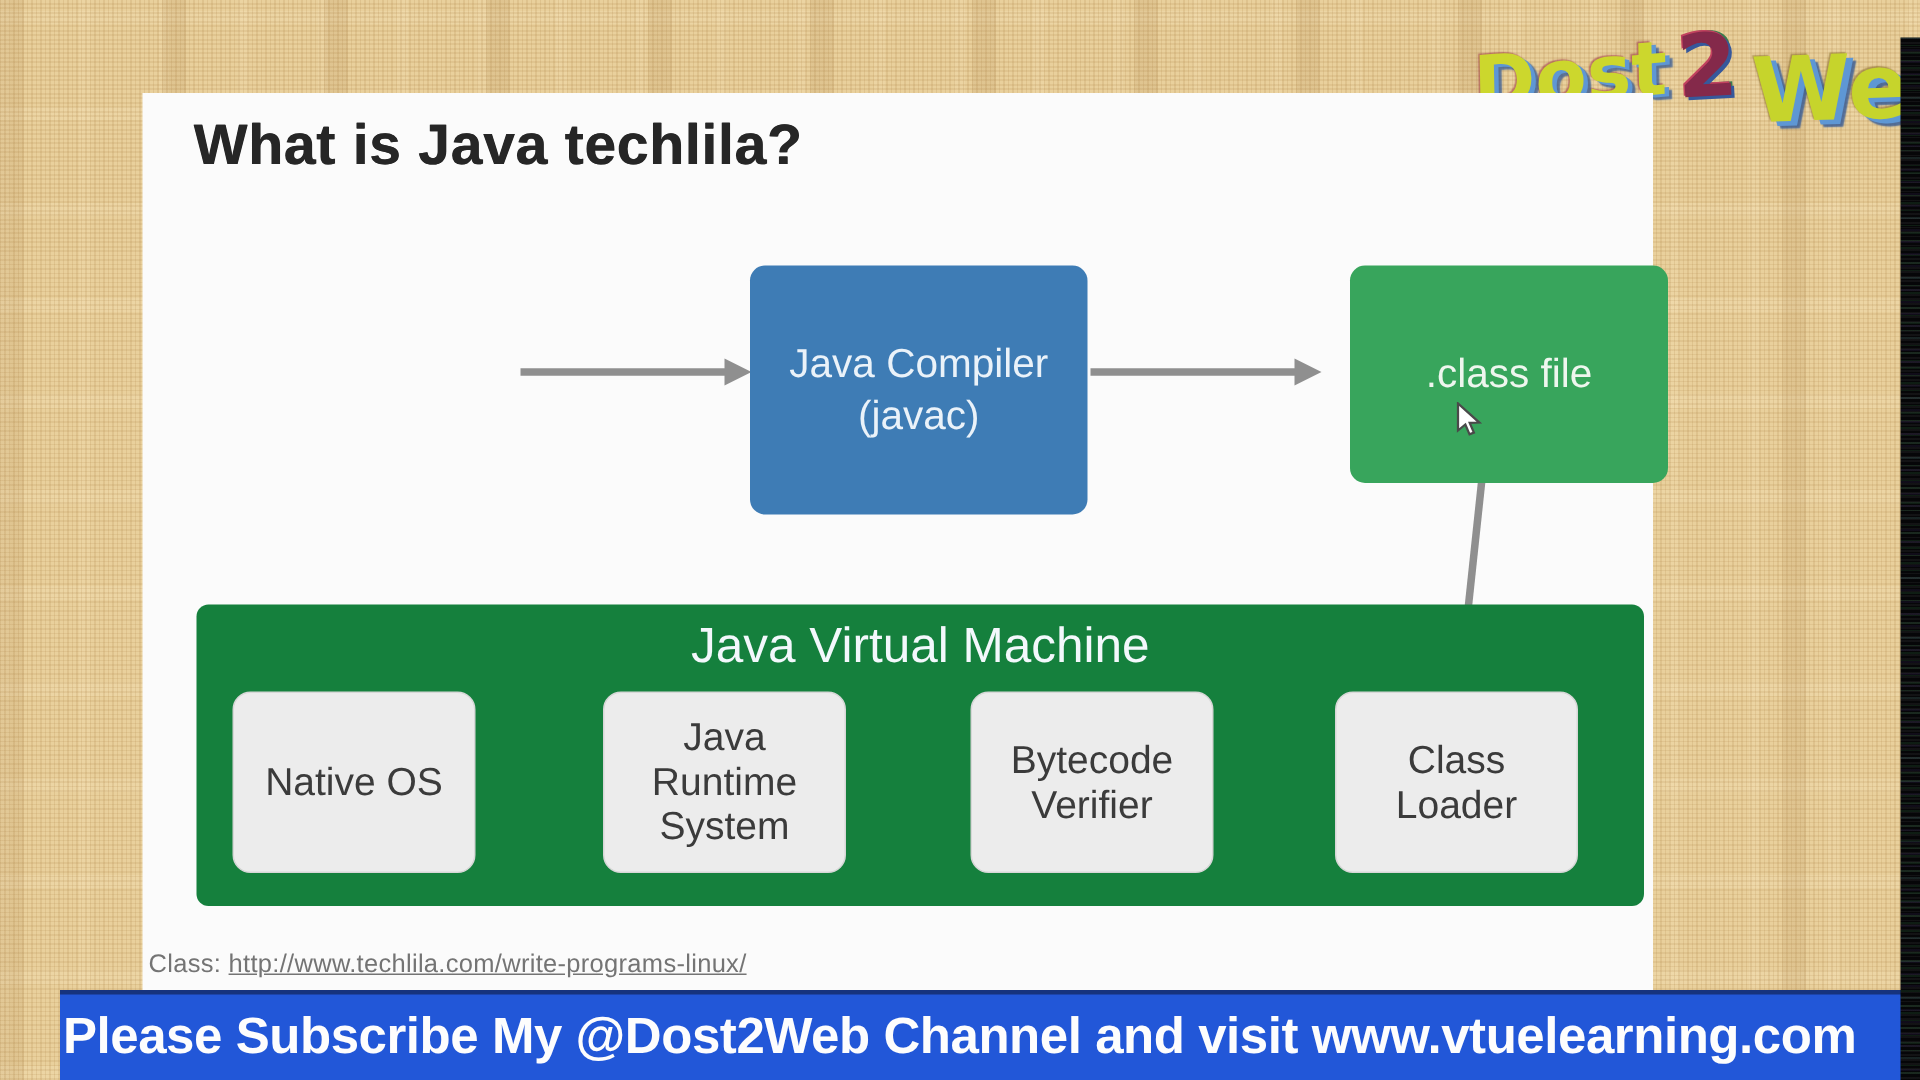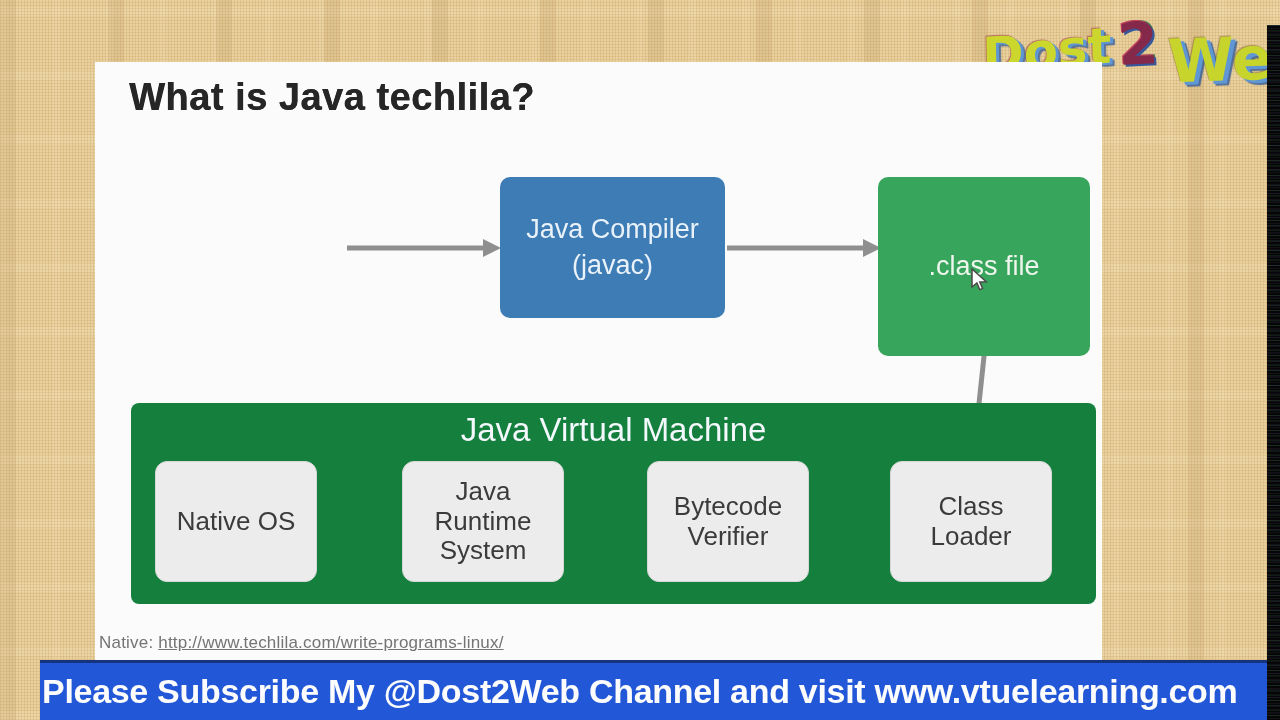--- a/index.html
+++ b/index.html
@@ -29,22 +29,22 @@
   }
 
   .fbox {
     position:absolute; display:flex; align-items:center; justify-content:center;
     text-align:center; border-radius:10px;
     font-size:27px; line-height:1.3; white-space:pre-line;
   }
   .green { background:#38a55c; color:#eef6ee; }
   .blue  { background:#3e7cb5; color:#eaf2f9; }
   .box-java     { left:38px;  top:116px; width:212px; height:141px; }
-  .box-compiler { left:405px; top:115px; width:225px; height:141px; }
-  .box-class    { left:783px; top:115px; width:212px; height:179px; }
+  .box-compiler { left:405px; top:115px; width:225px; height:166px; }
+  .box-class    { left:805px; top:115px; width:212px; height:145px; }
 
   .jvm {
     position:absolute; left:36px; top:341px; width:965px; height:201px;
     background:#15803d; border-radius:8px;
   }
   .jvm-title {
     position:absolute; left:0; right:0; top:8px; text-align:center;
     font-size:33px; color:#f3f8fc;
   }
   .gbox {
@@ -166,21 +166,21 @@
         <span>Bytecode
 Verifier</span>
       </div>
       <div class="gbox gbox-4">
         <span>Class
 Loader</span>
       </div>
     </div>
 
     <div class="source">
-      <span>Native:</span>
+      <span>Class:</span>
       <span class="source-url">http://www.techlila.com/write-programs-linux/</span>
     </div>
 
     <svg class="cursor" width="24" height="26" viewBox="0 0 24 26">
       <path d="M5 1 L5 19 L9.9 15 L12.7 21.6 L15.6 20.4 L12.8 13.9 L19.2 13.7 Z" fill="#ffffff" stroke="#4a4a4a" stroke-width="1.5"></path>
     </svg>
 
   </div>
 
   <div class="banner">

